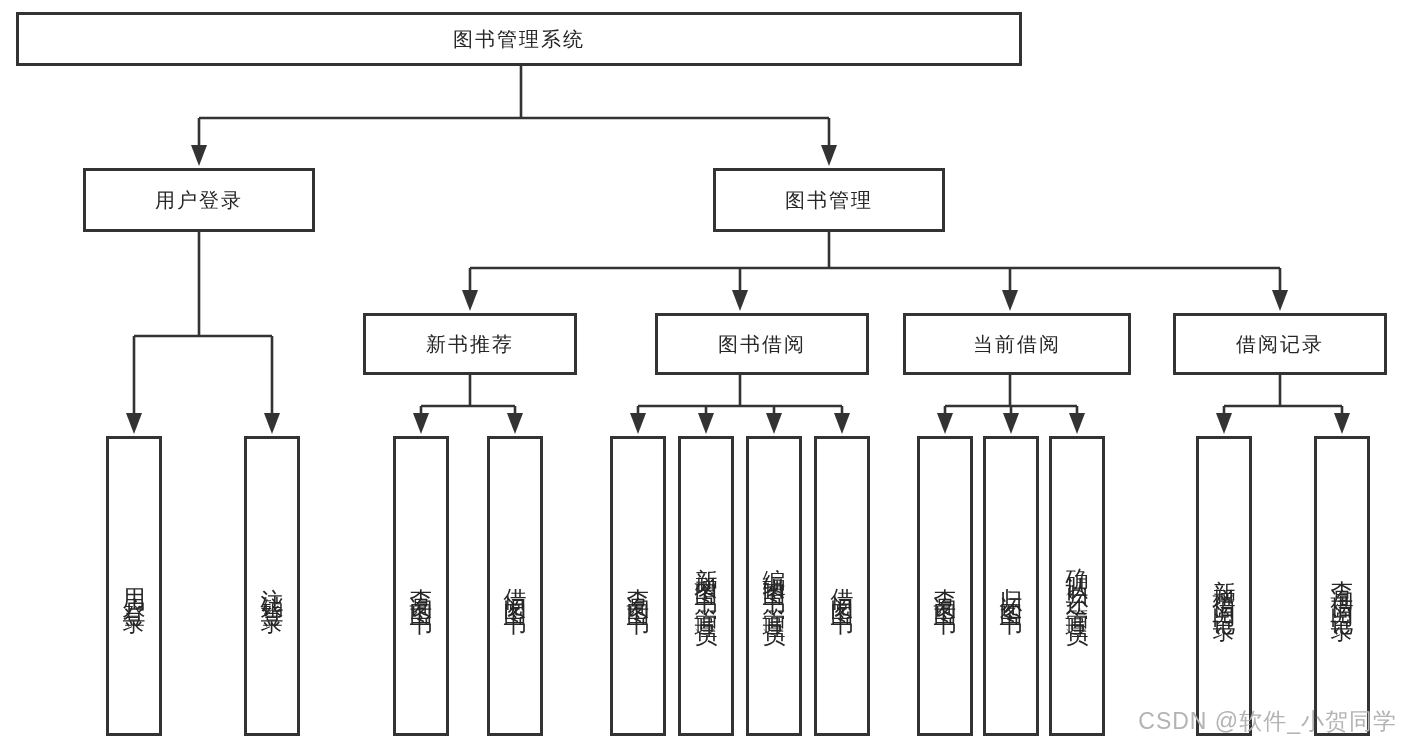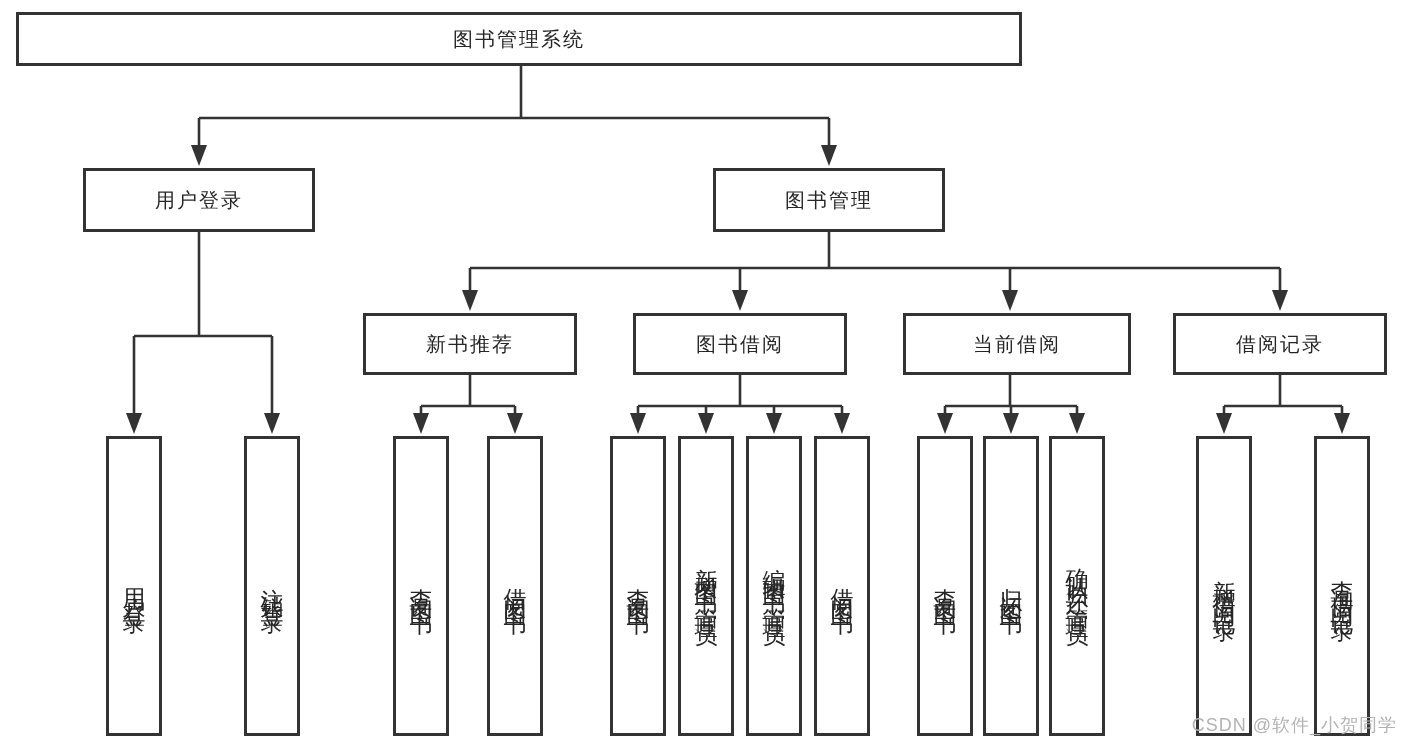--- a/index.html
+++ b/index.html
@@ -40,21 +40,21 @@
     writing-mode:vertical-lr;
     text-orientation:mixed;
     font-size:23px;
     letter-spacing:8px;
     line-height:1;
     width:56px;top:436px;height:300px;
   }
   .watermark{
     position:absolute;
     right:8px;bottom:10px;
-    font-size:18px;
+    font-size:23px;
     color:var(--wm);
     letter-spacing:1px;
     white-space:nowrap;
   }
 </style>
 </head>
 <body>
 
 <div class="canvas">
 
@@ -123,21 +123,21 @@
       <path d="M1334 413 L1350 413 L1342 434 Z"></path>
     </g>
   </svg>
 
   <div class="box hbox" style="left:16px;top:12px;width:1006px;height:54px;">图书管理系统</div>
 
   <div class="box hbox" style="left:83px;top:168px;width:232px;height:64px;">用户登录</div>
   <div class="box hbox" style="left:363px;top:313px;width:214px;height:62px;">新书推荐</div>
 
   <div class="box hbox" style="left:713px;top:168px;width:232px;height:64px;">图书管理</div>
-  <div class="box hbox" style="left:633px;top:313px;width:214px;height:62px;">图书借阅</div>
+  <div class="box hbox" style="left:655px;top:313px;width:214px;height:62px;">图书借阅</div>
   <div class="box hbox" style="left:903px;top:313px;width:228px;height:62px;">当前借阅</div>
   <div class="box hbox" style="left:1173px;top:313px;width:214px;height:62px;">借阅记录</div>
 
   <div class="box vbox" style="left:106px;">用户登录</div>
   <div class="box vbox" style="left:244px;">注销登录</div>
 
   <div class="box vbox" style="left:393px;">查询图书</div>
   <div class="box vbox" style="left:487px;">借阅图书</div>
 
   <div class="box vbox" style="left:610px;">查询图书</div>

